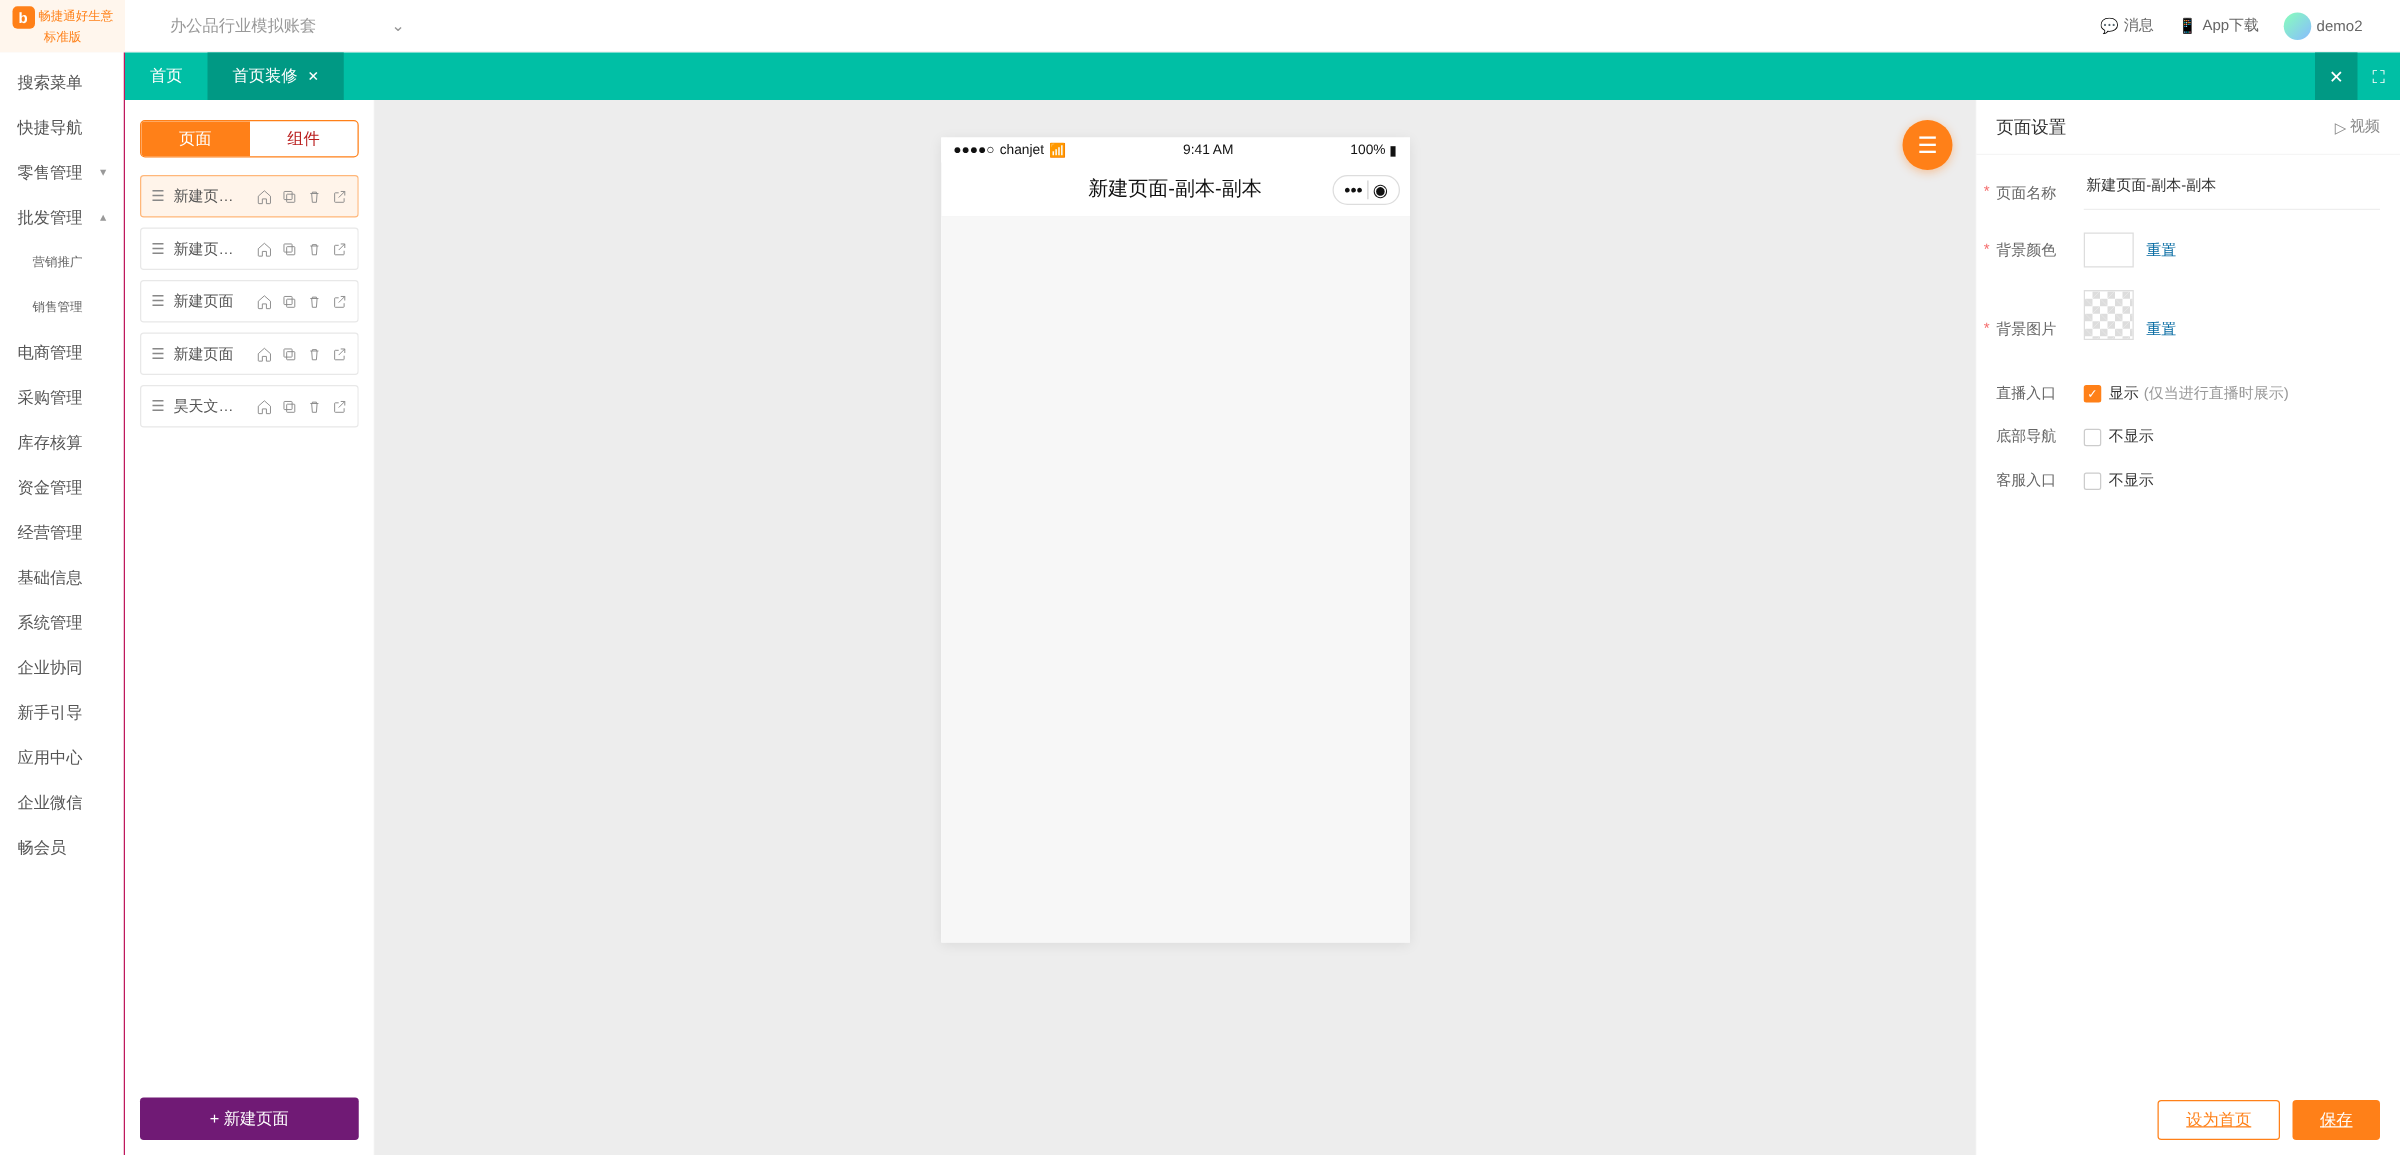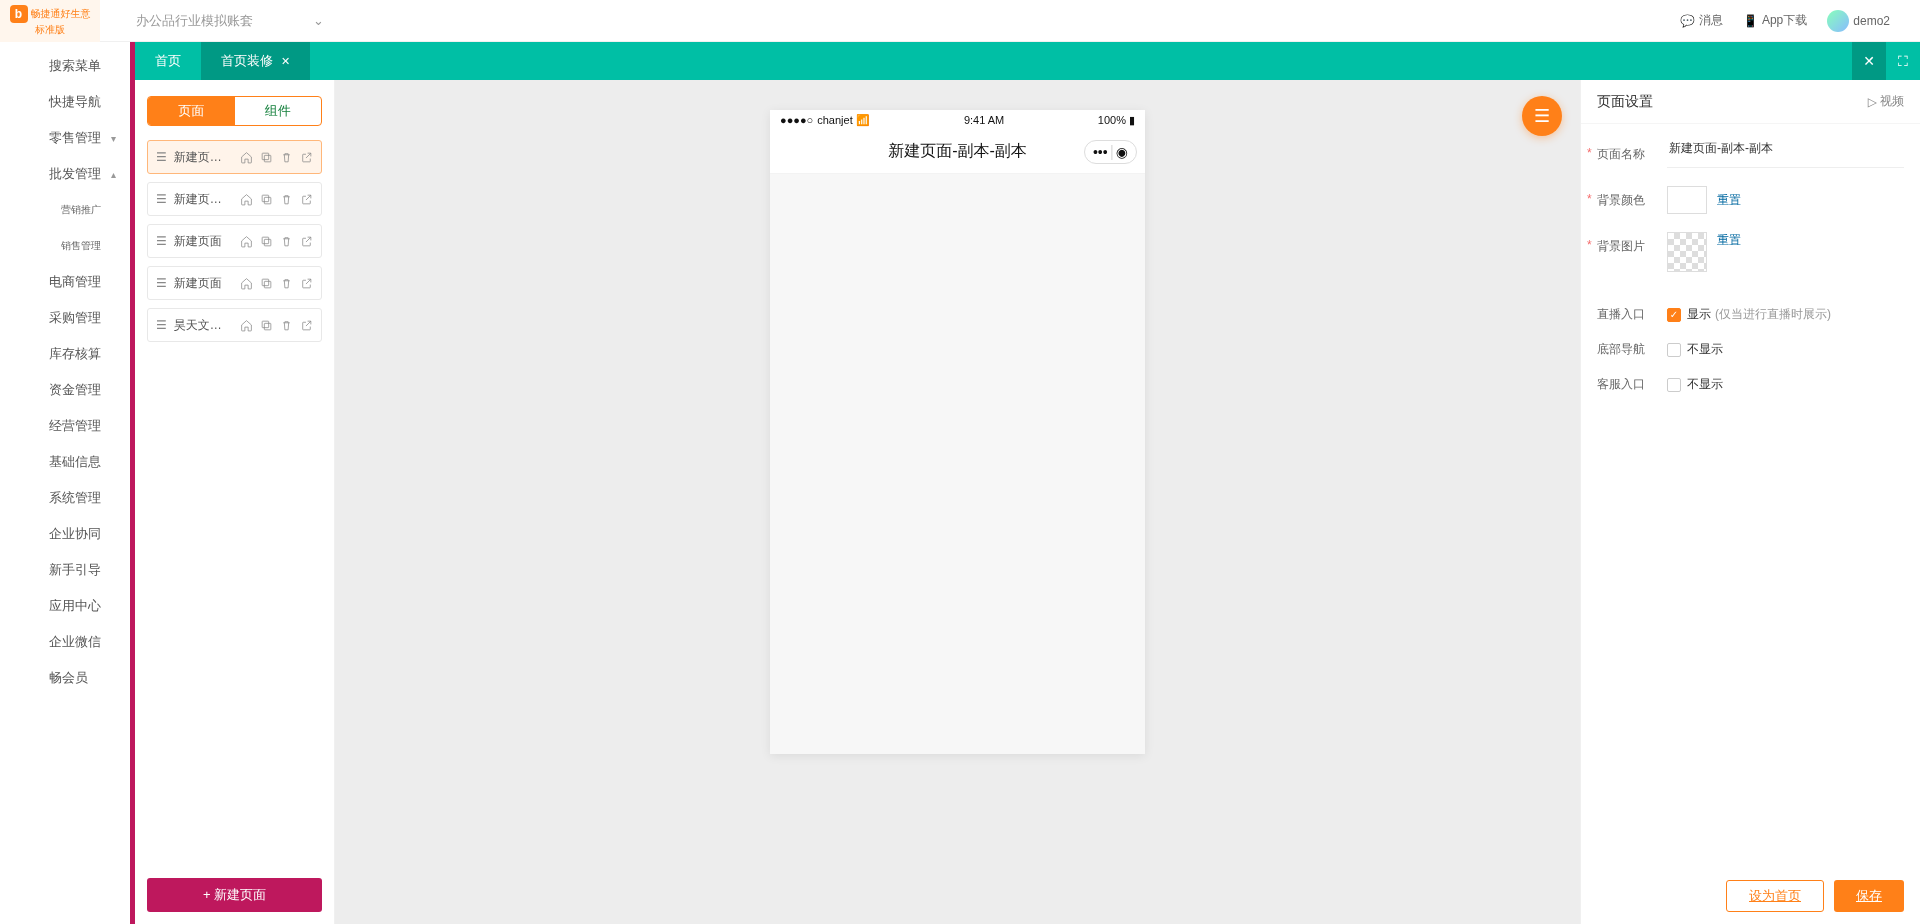--- a/index.html
+++ b/index.html
@@ -11,47 +11,47 @@
     .logo-box .b { width: 18px; height: 18px; background: #ff8018; color: #fff; border-radius: 4px; display: flex; align-items: center; justify-content: center; font-weight: bold; font-size: 12px; }
     .logo-box .txt { color: #ff8018; margin-top: 0; line-height: 11px; }
     .logo-box .ver { color: #ff8018; }
     .header-sel { margin-left: 36px; color: #999; display: flex; align-items: center; gap: 60px; cursor: pointer; }
     .header-right { margin-left: auto; display: flex; align-items: center; gap: 20px; padding-right: 30px; color: #666; }
     .header-right > div { display: flex; align-items: center; gap: 4px; cursor: pointer; font-size: 12px; }
     .avatar { width: 22px; height: 22px; border-radius: 50%; background: linear-gradient(135deg,#8fb,#8bf); }
 
     
     .layout { display: flex; height: calc(100vh - 42px); }
-    .sidebar { width: 100px; background: #fff; border-right: 5px solid #be185d; overflow-y: auto; padding-top: 6px; margin-left: 35px; }
+    .sidebar { width: 100px; background: #fff; border-right: 1px solid #be185d; overflow-y: auto; padding-top: 6px; }
     .sidebar-it { height: 36px; display: flex; align-items: center; padding: 0 14px; font-size: 13px; color: #555; cursor: pointer; justify-content: space-between; }
     .sidebar-sub { height: 36px; display: flex; align-items: center; padding-left: 26px; font-size: 10px; color: #666; cursor: pointer; }
     .caret { font-size: 10px; color: #999; }
 
     .main { flex: 1; display: flex; flex-direction: column; background: #fff; }
     .tabbar { height: 38px; background: #00bfa5; display: flex; align-items: stretch; color: #fff; }
     .tab { height: 38px; display: flex; align-items: center; padding: 0 20px; cursor: pointer; font-size: 13px; gap: 8px; }
     .tab.active { background: #009984; }
     .tabbar-right { margin-left: auto; display: flex; align-items: center; }
     .tab-icon-btn { width: 34px; height: 38px; display: flex; align-items: center; justify-content: center; cursor: pointer; font-size: 14px; }
     .tab-icon-btn.dark { background: #009984; }
 
     .editor { flex: 1; display: flex; min-height: 0; }
 
     
     .plist { width: 200px; background: #fff; border-right: 1px solid #f0f0f0; display: flex; flex-direction: column; padding: 16px 12px 12px 12px; }
     .pill-tabs { display: flex; border: 1px solid #ff8018; border-radius: 4px; overflow: hidden; margin-bottom: 14px; }
-    .pill-tab { flex: 1; text-align: center; height: 28px; line-height: 28px; cursor: pointer; color: #15803d; font-size: 13px; }
+    .pill-tab { flex: 1; text-align: center; height: 28px; line-height: 28px; cursor: pointer; color: #b91c1c; font-size: 13px; }
     .pill-tab.on { background: #ff8018; color: #fff; }
     .plist-scroll { flex: 1; overflow-y: auto; }
     .p-item { border: 1px solid #e8e8e8; border-radius: 3px; height: 34px; display: flex; align-items: center; padding: 0 8px; margin-bottom: 8px; gap: 7px; font-size: 12px; color: #555; cursor: pointer; }
     .p-item.sel { background: #fff4ea; border-color: #ffb77a; }
     .p-item .nm { flex: 1; overflow: hidden; white-space: nowrap; text-overflow: ellipsis; }
     .p-item .mini { font-size: 12px; color: #888; cursor: pointer; }
     .p-item .mini svg { display: block; }
-    .add-page { height: 34px; background: #be185d; color: #fff; border-radius: 3px; display: flex; align-items: center; justify-content: center; cursor: pointer; font-size: 13px; margin-top: 8px; text-align: right; }
+    .add-page { height: 34px; background: #701a75; color: #fff; border-radius: 3px; display: flex; align-items: center; justify-content: center; cursor: pointer; font-size: 13px; margin-top: 8px; text-align: right; }
 
     
     .canvas { flex: 1; background: #ededed; position: relative; overflow: auto; }
     .fab { position: absolute; top: 16px; right: 18px; width: 40px; height: 40px; border-radius: 50%; background: #ff8018; color: #fff; display: flex; align-items: center; justify-content: center; cursor: pointer; font-size: 18px; box-shadow: 0 2px 8px rgba(255,128,24,.4); }
     .phone { width: 375px; margin: 30px auto 0; background: #fff; box-shadow: 0 2px 10px rgba(0,0,0,.08); }
     .status-bar { height: 20px; background: #fff; display: flex; align-items: center; padding: 0 10px; font-size: 11px; color: #111; }
     .status-bar .mid { flex: 1; text-align: center; }
     .nav-bar { height: 44px; display: flex; align-items: center; justify-content: center; font-size: 16px; color: #111; position: relative; border-bottom: 1px solid #f3f3f3; }
     .nav-right { position: absolute; right: 8px; display: flex; gap: 2px; align-items: center; border: 1px solid #ddd; border-radius: 16px; padding: 2px 8px; }
     .dots, .ring { font-size: 14px; }
@@ -360,21 +360,21 @@
         <div class="form">
           <div class="f-row">
             <span class="f-lab req">页面名称</span>
             <div class="f-input">新建页面-副本-副本</div>
           </div>
           <div class="f-row">
             <span class="f-lab req">背景颜色</span>
             <div class="swatch"></div>
             <span class="reset">重置</span>
           </div>
-          <div class="f-row" style="align-items:flex-start;">
+          <div class="f-row" style="align-items:flex-end;">
             <span class="f-lab req" style="padding-top:6px;">背景图片</span>
             <div class="checker"></div>
             <span class="reset">重置</span>
           </div>
           <div class="divider"></div>
           <div class="f-row">
             <span class="f-lab">直播入口</span>
             <span class="cb on">✓</span>
             <span>显示</span>
             <span class="hint">(仅当进行直播时展示)</span>

